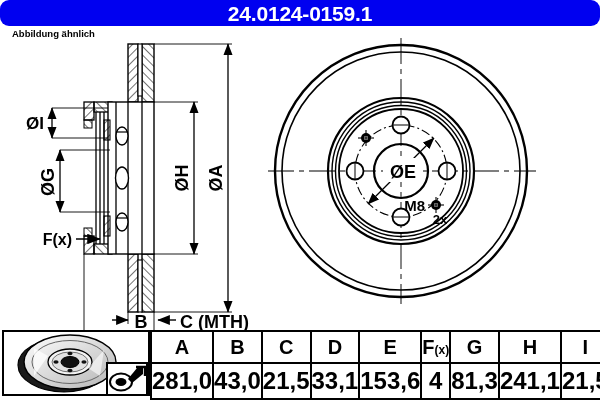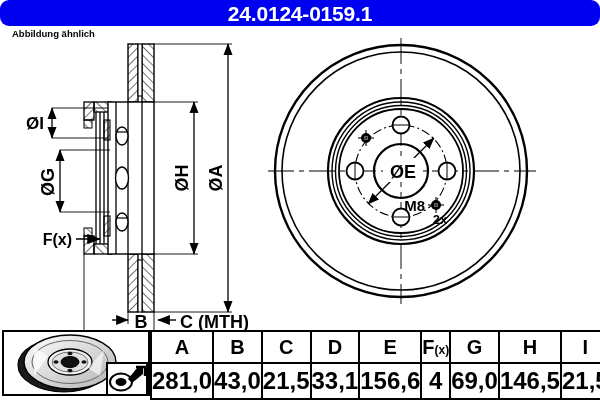--- a/index.html
+++ b/index.html
@@ -357,23 +357,23 @@
           <th style="width:58px">H</th>
           <th style="width:70px">I</th>
         </tr>
       </thead>
       <tbody>
         <tr>
           <td>281,0</td>
           <td>43,0</td>
           <td>21,5</td>
           <td>33,1</td>
-          <td>156,6</td>
+          <td>153,6</td>
           <td>4</td>
-          <td>69,0</td>
-          <td>146,5</td>
+          <td>81,3</td>
+          <td>241,1</td>
           <td>21,5</td>
         </tr>
       </tbody>
     </table>
   </div>
 
 </div>
 
 </body></html>

